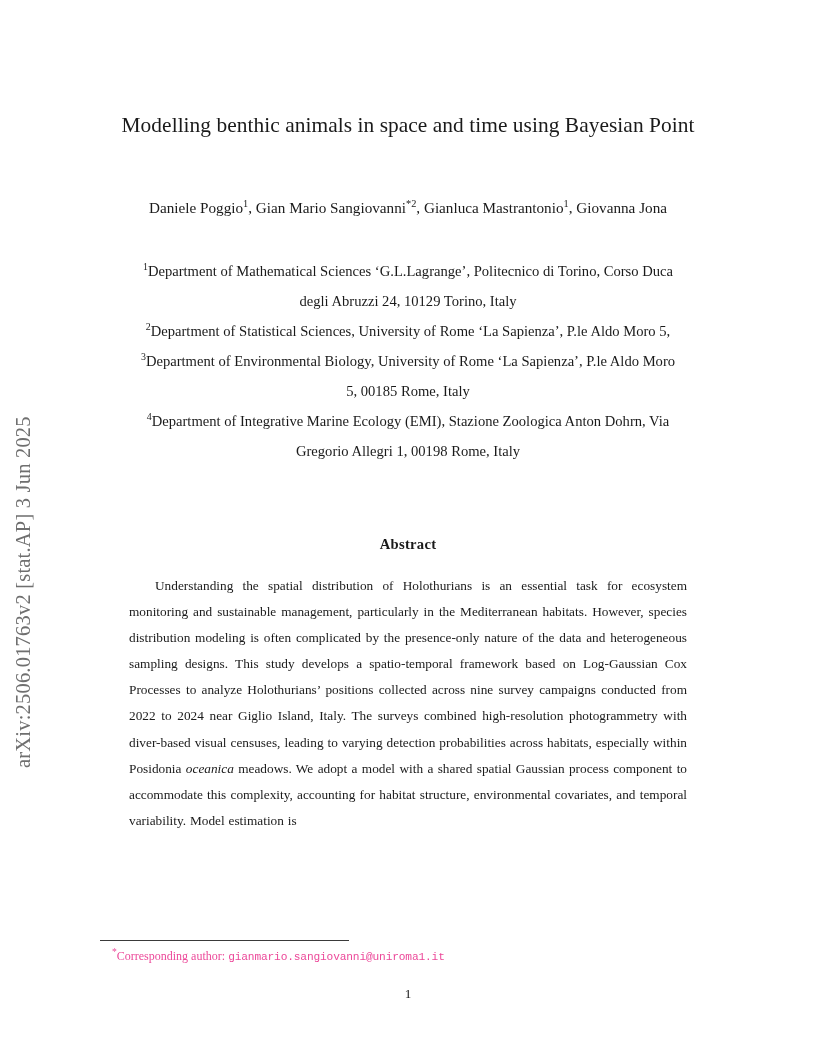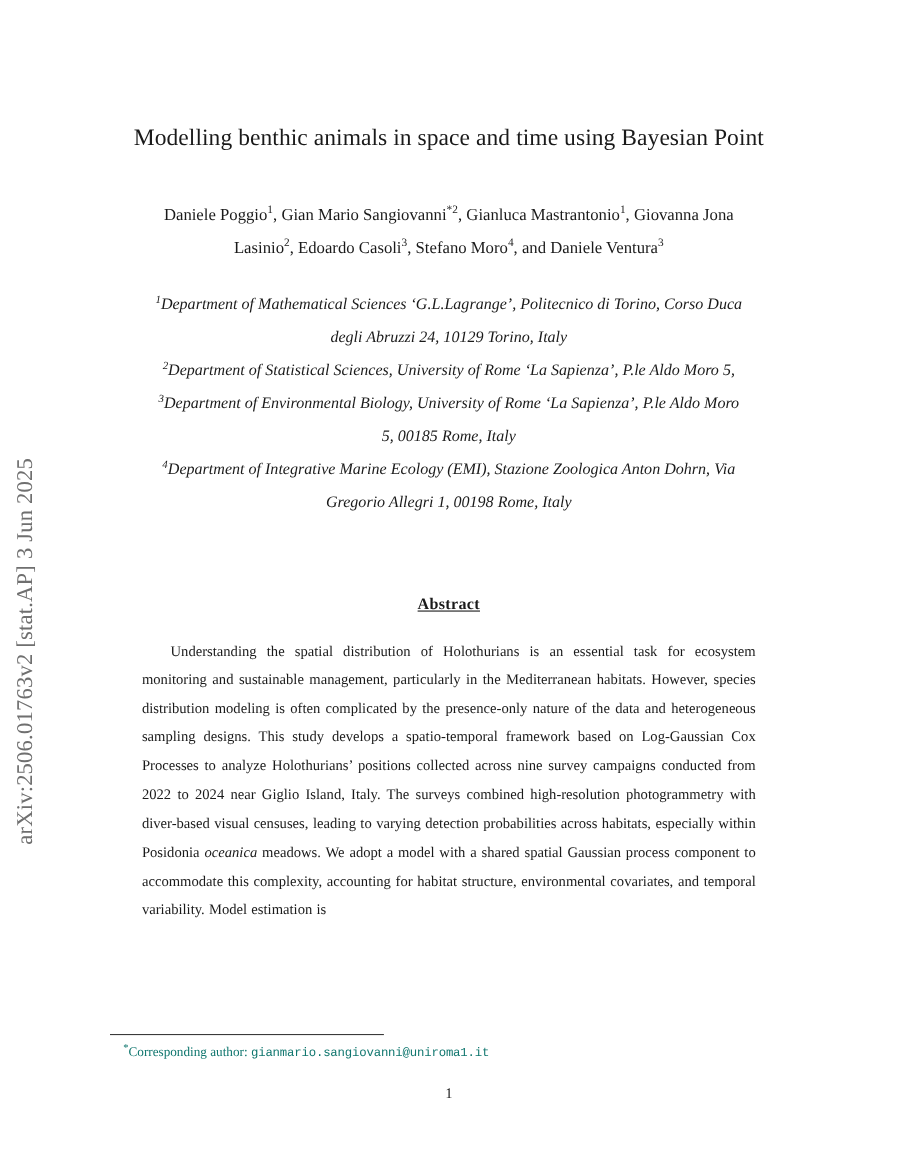--- a/index.html
+++ b/index.html
@@ -54,54 +54,52 @@
     margin: 0;
     padding-top: 102px;
     font-size: 21.4px;
     font-weight: normal;
     line-height: 46px;
     text-align: center;
     letter-spacing: 0.05px;
   }
 
   .authors {
-    margin: 0;
+    margin: 12px;
     padding-top: 33px;
     font-size: 15.2px;
     line-height: 30px;
     text-align: center;
   }
 
   .affiliations {
     margin: 0;
     padding-top: 21px;
     font-size: 14.6px;
     line-height: 30px;
     text-align: center;
-    font-style: italic;
   }
   .affil-line { display: block; }
 
   sup {
     font-size: 0.68em;
     vertical-align: super;
     line-height: 0;
   }
 
   .abstract-block {
     margin: 0;
     padding-top: 70px;
   }
   .abstract-heading {
     margin: 0;
     font-size: 14.6px;
     font-weight: bold;
     text-align: center;
     letter-spacing: 0.3px;
-    text-decoration: underline;
   }
   .abstract-body {
     margin: 0;
     padding-top: 20px;
     padding-left: 29px;
     padding-right: 29px;
     font-size: 13.3px;
     line-height: 26.1px;
     text-align: justify;
     text-indent: 26px;
@@ -123,21 +121,21 @@
     border: 0;
     border-top: 0.8px solid #3a3a3a;
     margin: 0;
   }
   .footnote-text {
     margin: 0;
     padding-top: 7px;
     padding-left: 12px;
     font-size: 12px;
     line-height: 16px;
-    color: #0f766e;
+    color: #ec4899;
   }
   .footnote-text .mono {
     font-family: "Liberation Mono", "DejaVu Sans Mono", monospace;
     font-size: 11.2px;
     letter-spacing: -0.15px;
   }
   .footnote-text sup { font-size: 0.8em; }
 
   
   .page-number {
@@ -160,21 +158,20 @@
   </div>
 
   <div class="content">
 
     <h1 class="title">
       <span>Modelling benthic animals in space and time using Bayesian Point</span><br>
     </h1>
 
     <p class="authors">
       <span id="author-line-1"><span>Daniele Poggio</span><sup>1</sup><span>, Gian Mario Sangiovanni</span><sup>*2</sup><span>, Gianluca Mastrantonio</span><sup>1</sup><span>, Giovanna Jona</span></span><br>
-      <span id="author-line-2"><span>Lasinio</span><sup>2</sup><span>, Edoardo Casoli</span><sup>3</sup><span>, Stefano Moro</span><sup>4</sup><span>, and Daniele Ventura</span><sup>3</sup></span>
     </p>
 
     <p class="affiliations" id="affiliation-list">
         <span class="affil-line"><sup>1</sup><span>Department of Mathematical Sciences ‘G.L.Lagrange’, Politecnico di Torino, Corso Duca</span></span>
         <span class="affil-line"><span>degli Abruzzi 24, 10129 Torino, Italy</span></span>
         <span class="affil-line"><sup>2</sup><span>Department of Statistical Sciences, University of Rome ‘La Sapienza’, P.le Aldo Moro 5,</span></span>
         <span class="affil-line"><sup>3</sup><span>Department of Environmental Biology, University of Rome ‘La Sapienza’, P.le Aldo Moro</span></span>
         <span class="affil-line"><span>5, 00185 Rome, Italy</span></span>
         <span class="affil-line"><sup>4</sup><span>Department of Integrative Marine Ecology (EMI), Stazione Zoologica Anton Dohrn, Via</span></span>
         <span class="affil-line"><span>Gregorio Allegri 1, 00198 Rome, Italy</span></span>

